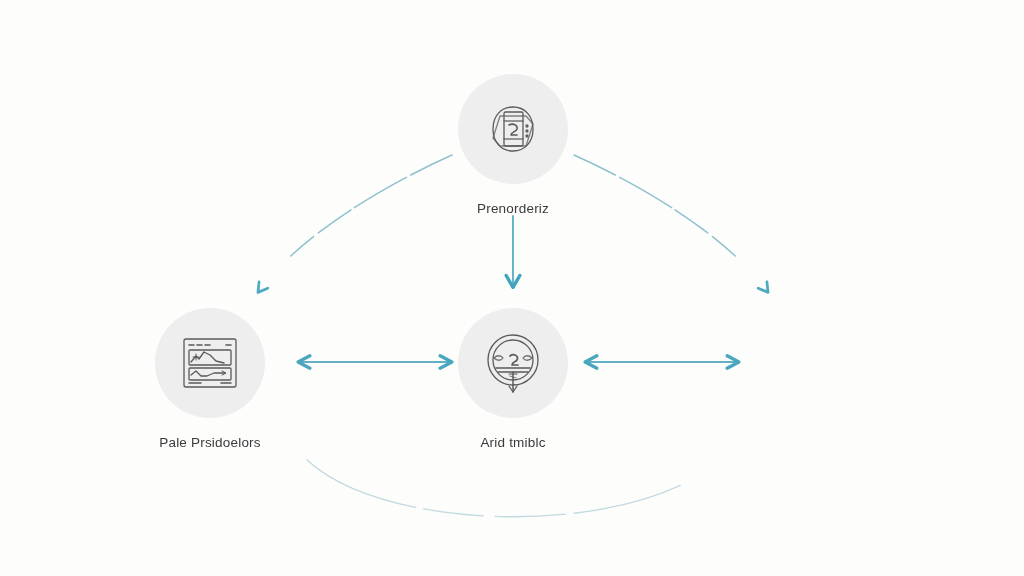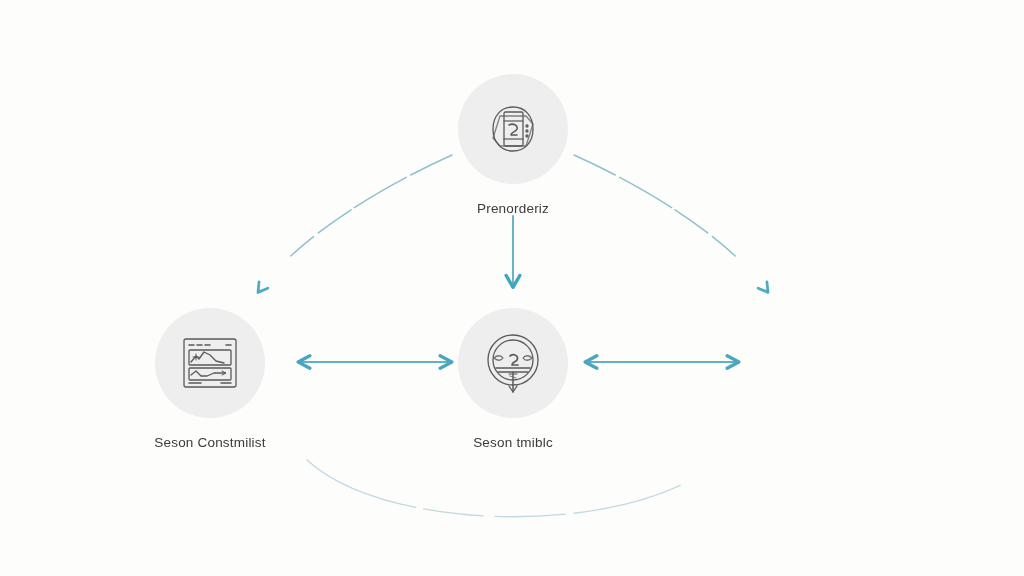--- a/index.html
+++ b/index.html
@@ -122,36 +122,36 @@
           <rect x="12" y="20" width="42" height="15" rx="1"></rect>
           <path d="M14 32 L19 26 L22 29 L27 22 L33 25 L39 31 L47 33"></path>
           <path d="M19 24 L19 30 M16 27 L22 27" stroke-width="1"></path>
           <rect x="12" y="38" width="42" height="12" rx="1"></rect>
           <path d="M14 45 L19 41 L24 46 L30 46 L37 43 L48 43"></path>
           <path d="M45 41 L49 43 L45 45" stroke-width="1"></path>
           <path d="M12 53 L24 53 M44 53 L54 53" stroke-width="1.6"></path>
         </g>
       </svg>
     </div>
-    <div class="node-label">Seson Constmilist</div>
+    <div class="node-label">Pale Prsidoelors</div>
   </div>
 
   <div class="node" id="node-center">
     <div class="node-circle">
       <svg class="node-icon" viewBox="0 0 66 66" xmlns="http://www.w3.org/2000/svg">
         <g fill="none" stroke="#5a5a5a" stroke-width="1.3" stroke-linejoin="round" stroke-linecap="round">
           <circle cx="33" cy="30" r="25"></circle>
           <circle cx="33" cy="30" r="20"></circle>
           <path d="M14 28 C17 25, 21 25, 23 28 C21 31, 17 31, 14 28 Z" opacity="0.85"></path>
           <path d="M43 28 C45 25, 49 25, 52 28 C49 31, 45 31, 43 28 Z" opacity="0.85"></path>
           <path d="M30 26 C34 23, 39 26, 37 30 C36 32, 32 32, 32 35 L38 35" stroke-width="1.7"></path>
           <path d="M16 38 L50 38 M18 42 L48 42"></path>
           <path d="M33 42 L33 62" stroke-width="1.5"></path>
           <path d="M29 44 L37 44 M30 46 L36 48" opacity="0.7"></path>
           <path d="M29 56 L33 62 L37 56" stroke-width="1.3"></path>
         </g>
       </svg>
     </div>
-    <div class="node-label">Seson tmiblc</div>
+    <div class="node-label">Arid tmiblc</div>
   </div>
 
 
 </div>
 
 </body></html>

